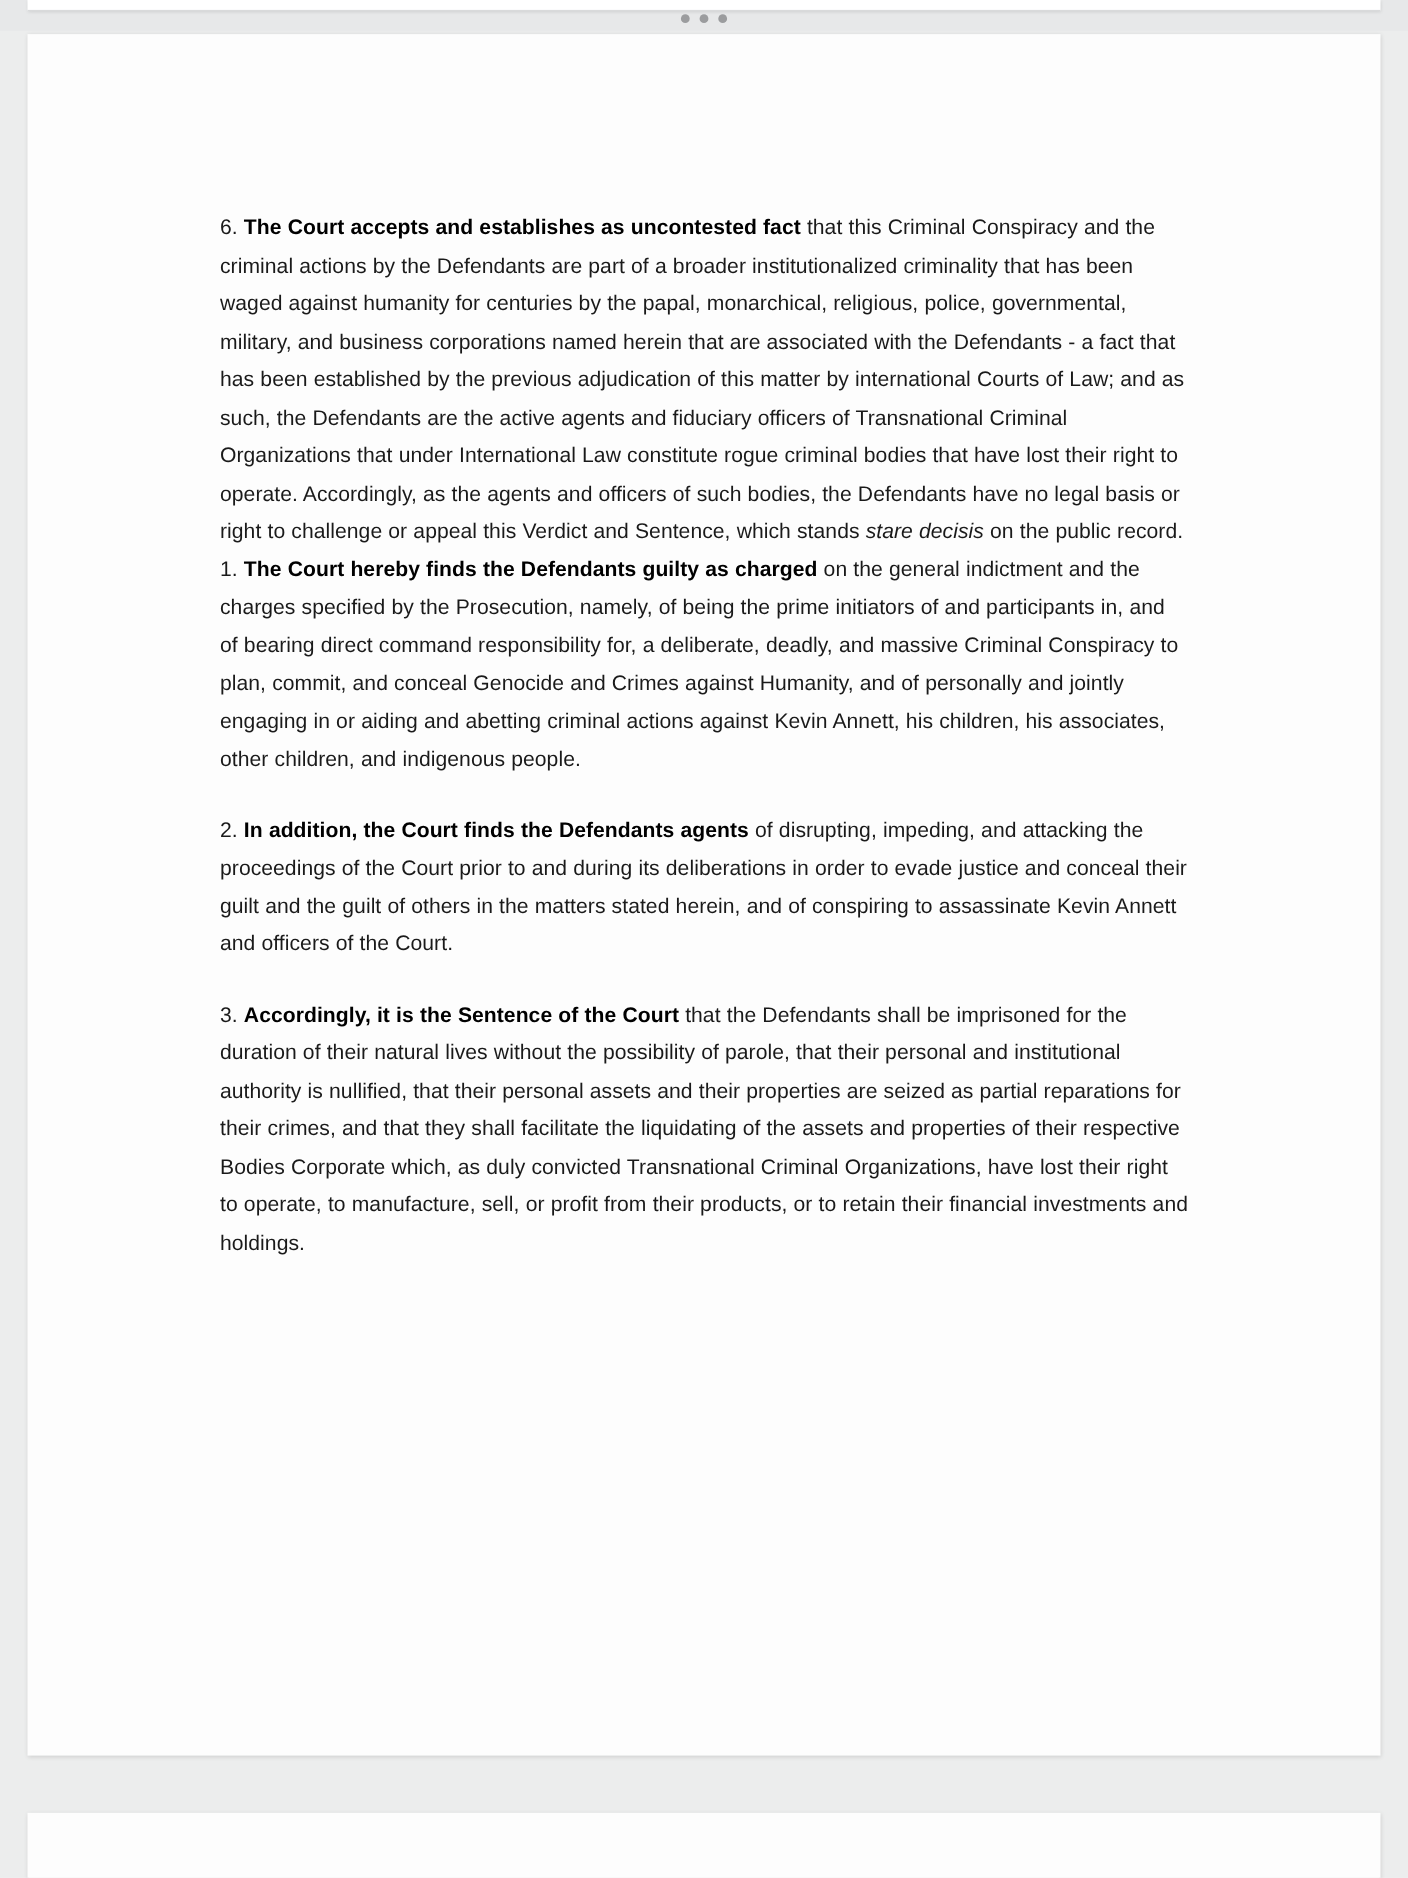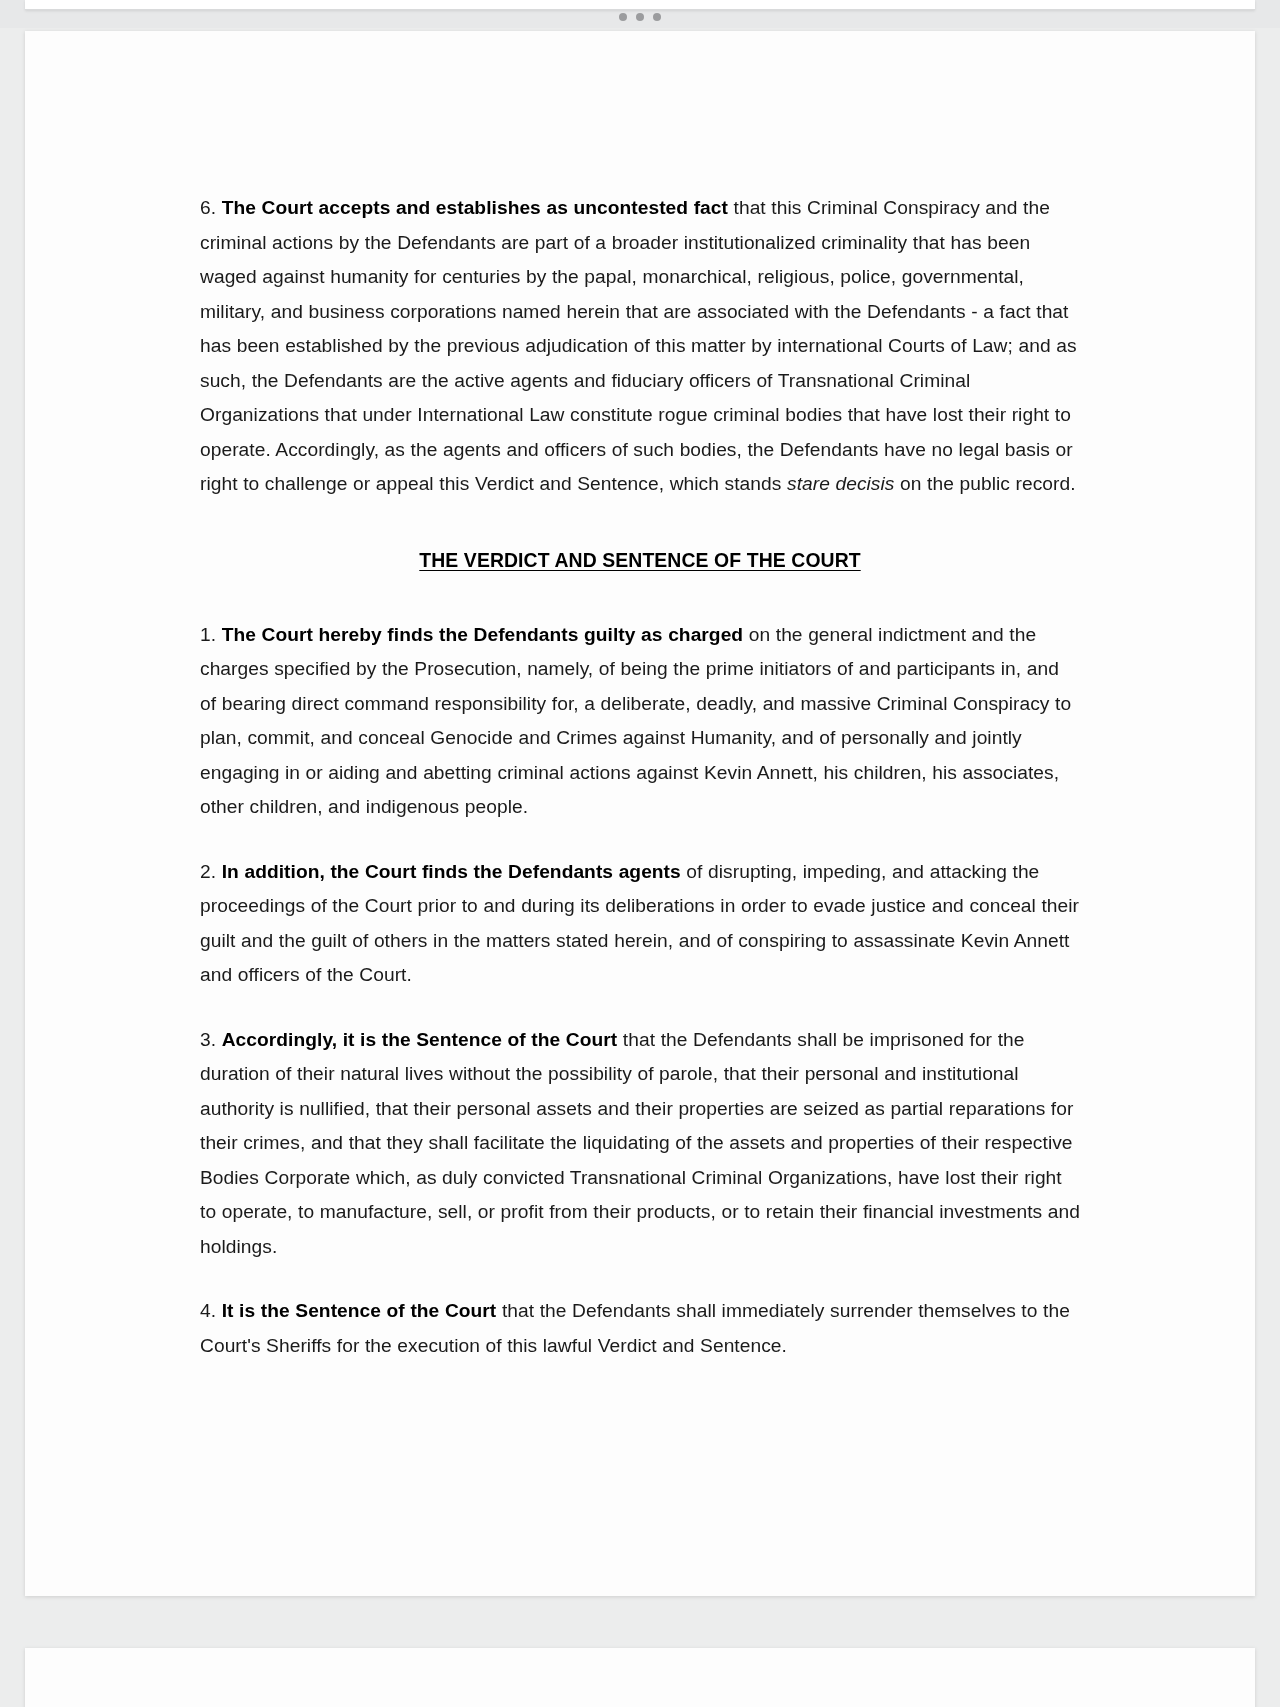--- a/index.html
+++ b/index.html
@@ -125,41 +125,36 @@
   </div>
 
   <div class="page" id="page-current">
     <div class="page-body">
 
       <p class="para first">
         <span class="num">6.</span>
         <span class="lead">The Court accepts and establishes as uncontested fact</span><span> that this Criminal Conspiracy and the criminal actions by the Defendants are part of a broader institutionalized criminality that has been waged against humanity for centuries by the papal, monarchical, religious, police, governmental, military, and business corporations named herein that are associated with the Defendants - a fact that has been established by the previous adjudication of this matter by international Courts of Law; and as such, the Defendants are the active agents and fiduciary officers of Transnational Criminal Organizations that under International Law constitute rogue criminal bodies that have lost their right to operate. Accordingly, as the agents and officers of such bodies, the Defendants have no legal basis or right to challenge or appeal this Verdict and Sentence, which stands </span><span class="ital">stare decisis</span><span> on the public record.</span>
       </p>
 
-      <div class="section-heading">THE VERDICT AND SENTENCE OF THE COURT</div>
 
       <p class="para">
         <span class="num">1.</span>
         <span class="lead">The Court hereby finds the Defendants guilty as charged</span><span> on the general indictment and the charges specified by the Prosecution, namely, of being the prime initiators of and participants in, and of bearing direct command responsibility for, a deliberate, deadly, and massive Criminal Conspiracy to plan, commit, and conceal Genocide and Crimes against Humanity, and of personally and jointly engaging in or aiding and abetting criminal actions against Kevin Annett, his children, his associates, other children, and indigenous people.</span>
       </p>
 
       <p class="para">
         <span class="num">2.</span>
         <span class="lead">In addition, the Court finds the Defendants agents</span><span> of disrupting, impeding, and attacking the proceedings of the Court prior to and during its deliberations in order to evade justice and conceal their guilt and the guilt of others in the matters stated herein, and of conspiring to assassinate Kevin Annett and officers of the Court.</span>
       </p>
 
       <p class="para">
         <span class="num">3.</span>
         <span class="lead">Accordingly, it is the Sentence of the Court</span><span> that the Defendants shall be imprisoned for the duration of their natural lives without the possibility of parole, that their personal and institutional authority is nullified, that their personal assets and their properties are seized as partial reparations for their crimes, and that they shall facilitate the liquidating of the assets and properties of their respective Bodies Corporate which, as duly convicted Transnational Criminal Organizations, have lost their right to operate, to manufacture, sell, or profit from their products, or to retain their financial investments and holdings.</span>
       </p>
 
-      <p class="para">
-        <span class="num">4.</span>
-        <span class="lead">It is the Sentence of the Court</span><span> that the Defendants shall immediately surrender themselves to the Court's Sheriffs for the execution of this lawful Verdict and Sentence.</span>
-      </p>
 
       <div class="spacer-bottom"></div>
     </div>
   </div>
 
   <div class="page" id="page-next"></div>
 
 </div>
 
 </body></html>

